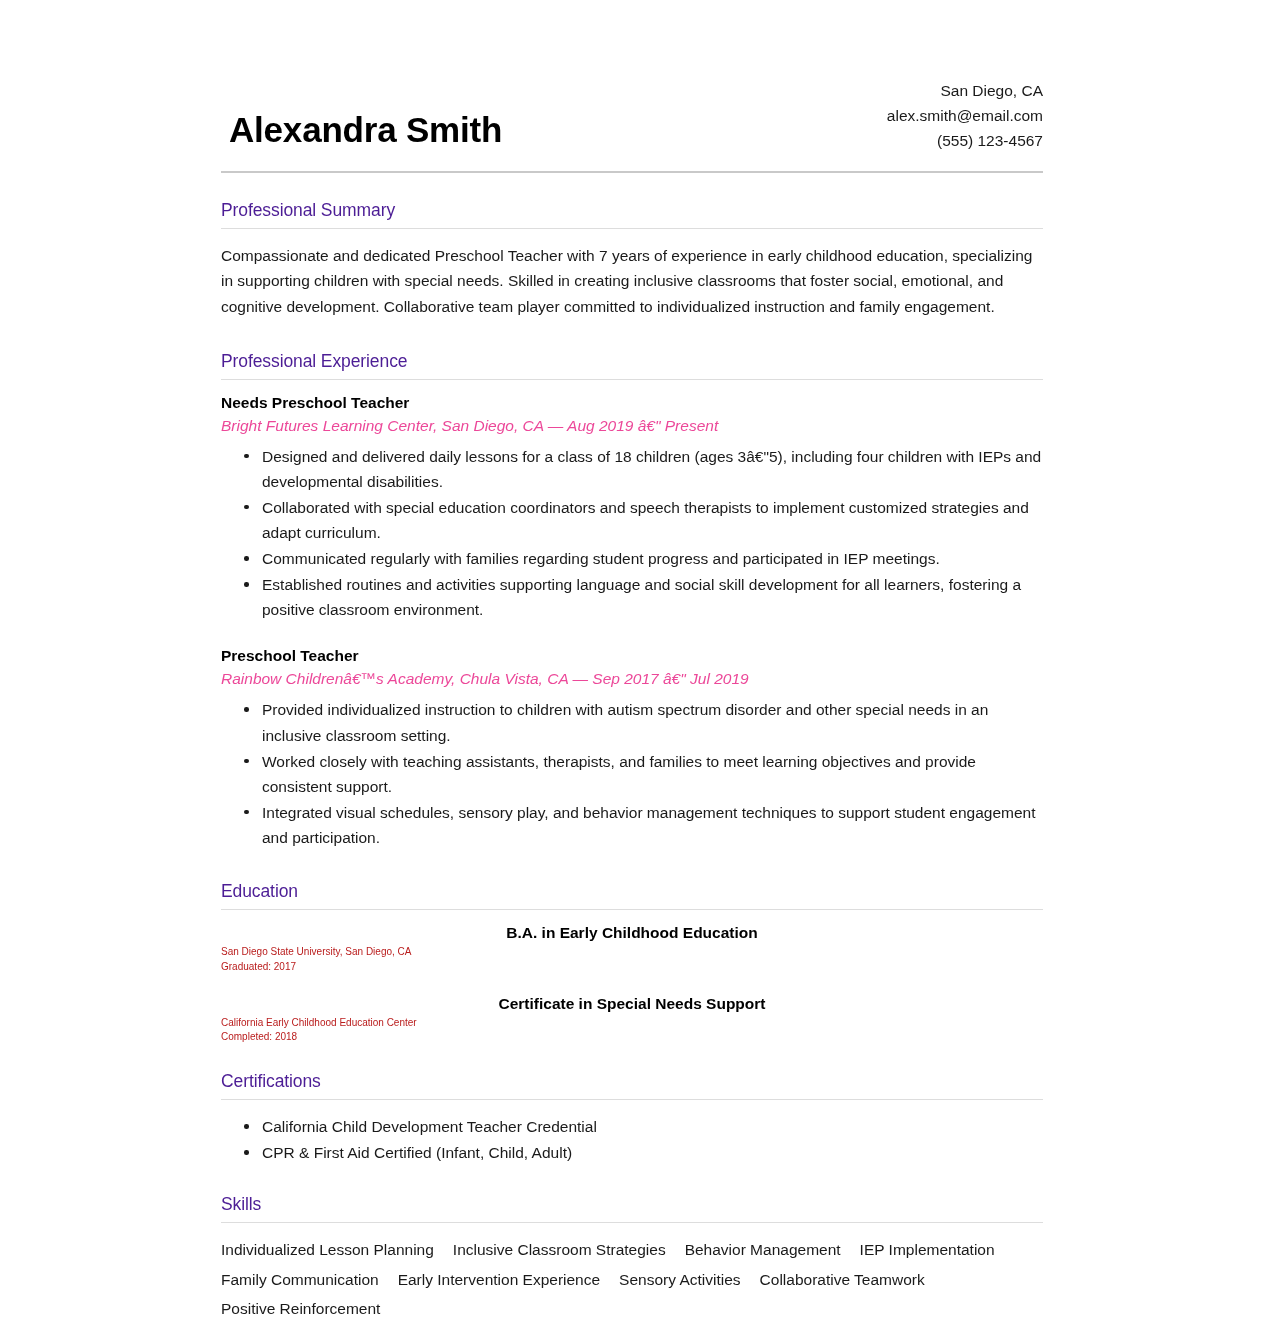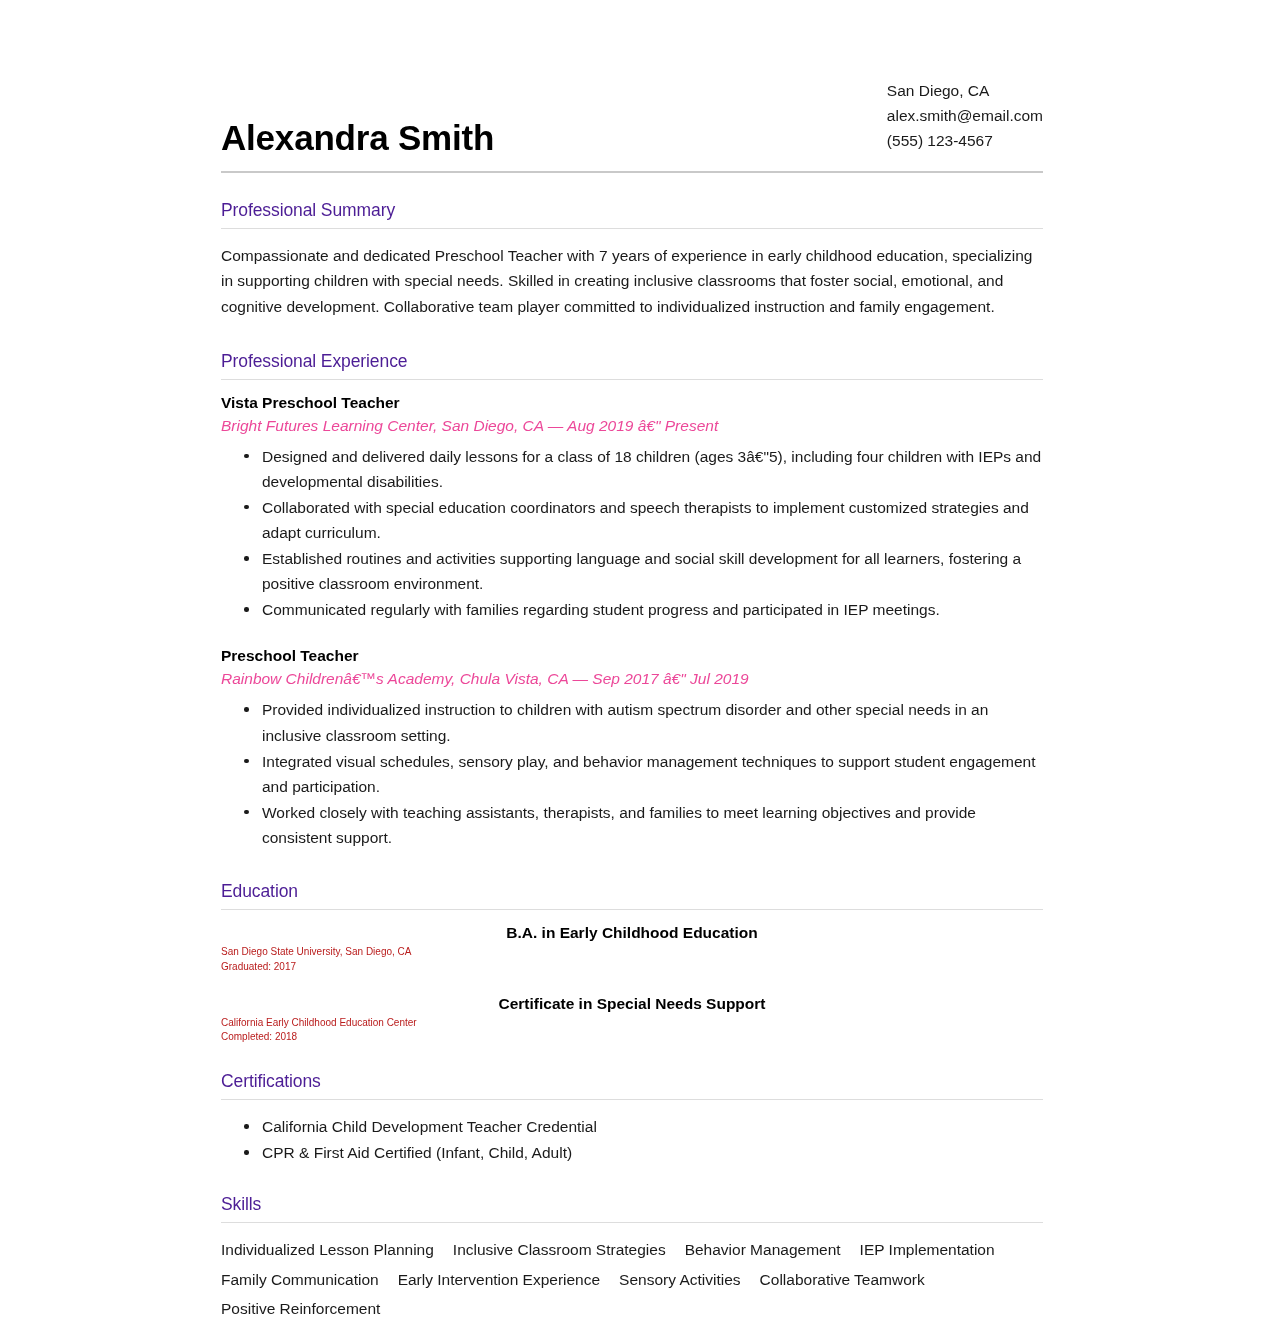--- a/index.html
+++ b/index.html
@@ -32,24 +32,25 @@
     align-items: flex-end;
     justify-content: space-between;
     padding-bottom: 14px;
   }
   .name {
     font-size: 35px;
     font-weight: bold;
     letter-spacing: -0.2px;
     line-height: 1.1;
     color: #000000;
-    margin: 0;
+    margin: 8px;
     white-space: nowrap;
   }
   .contact {
+    text-align: right;
     font-size: 15.5px;
     line-height: 1.62;
     color: #1a1a1a;
     padding-bottom: 4px;
   }
   .contact div { white-space: nowrap; }
   .header-rule {
     border-top: 2px solid #c9c9c9;
     margin-top: 0;
     margin-bottom: 27px;
@@ -174,37 +175,37 @@
       <div class="section-rule"></div>
       <p class="summary-text">Compassionate and dedicated Preschool Teacher with 7 years of experience in early childhood education, specializing in supporting children with special needs. Skilled in creating inclusive classrooms that foster social, emotional, and cognitive development. Collaborative team player committed to individualized instruction and family engagement.</p>
     </div>
     <div class="gap-after-summary"></div>
 
     <div class="section">
       <h2 class="section-title">Professional Experience</h2>
       <div class="section-rule"></div>
 
       <div class="job">
-        <div class="job-title">Vista Preschool Teacher</div>
+        <div class="job-title">Needs Preschool Teacher</div>
         <div class="job-meta">Bright Futures Learning Center, San Diego, CA — Aug 2019 â€" Present</div>
         <ul class="bullets">
           <li>Designed and delivered daily lessons for a class of 18 children (ages 3â€"5), including four children with IEPs and developmental disabilities.</li>
           <li>Collaborated with special education coordinators and speech therapists to implement customized strategies and adapt curriculum.</li>
+          <li>Communicated regularly with families regarding student progress and participated in IEP meetings.</li>
           <li>Established routines and activities supporting language and social skill development for all learners, fostering a positive classroom environment.</li>
-          <li>Communicated regularly with families regarding student progress and participated in IEP meetings.</li>
         </ul>
       </div>
 
       <div class="job">
         <div class="job-title">Preschool Teacher</div>
         <div class="job-meta">Rainbow Childrenâ€™s Academy, Chula Vista, CA — Sep 2017 â€" Jul 2019</div>
         <ul class="bullets">
           <li>Provided individualized instruction to children with autism spectrum disorder and other special needs in an inclusive classroom setting.</li>
+          <li>Worked closely with teaching assistants, therapists, and families to meet learning objectives and provide consistent support.</li>
           <li>Integrated visual schedules, sensory play, and behavior management techniques to support student engagement and participation.</li>
-          <li>Worked closely with teaching assistants, therapists, and families to meet learning objectives and provide consistent support.</li>
         </ul>
       </div>
     </div>
     <div class="gap-after-exp"></div>
 
     <div class="section">
       <h2 class="section-title">Education</h2>
       <div class="section-rule"></div>
 
       <div class="edu-entry">

